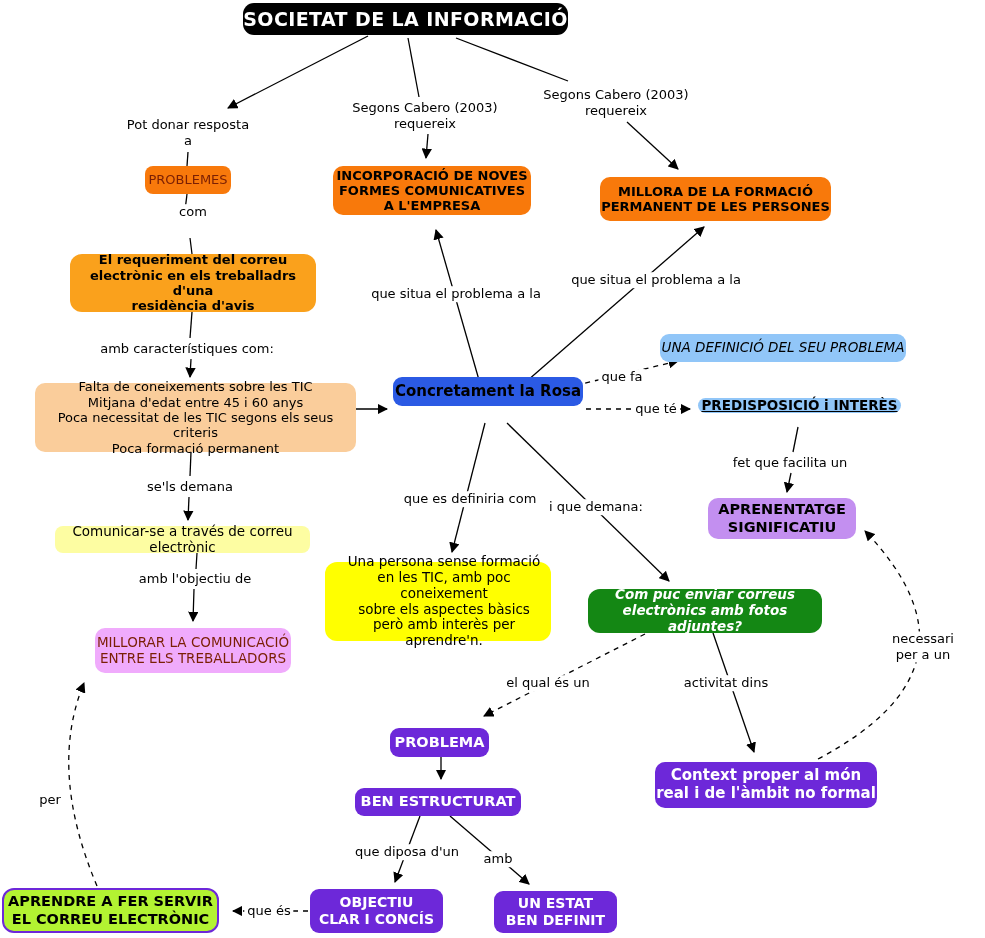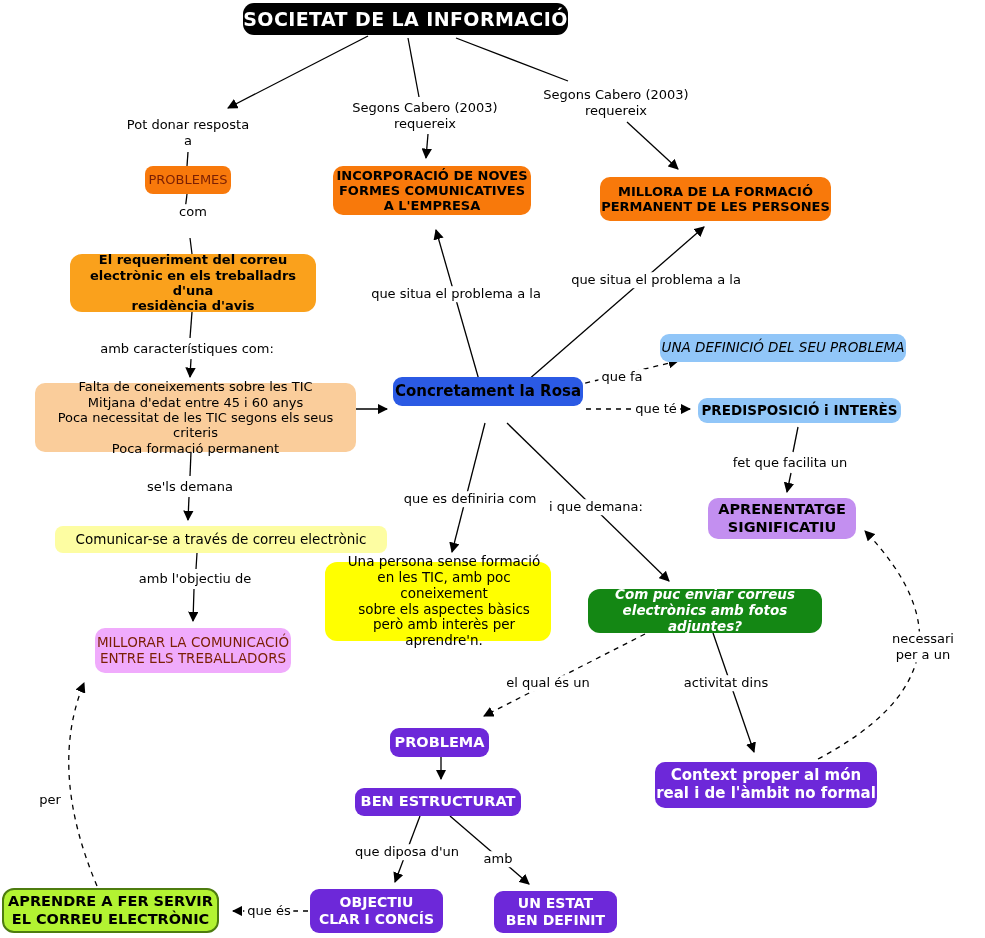--- a/index.html
+++ b/index.html
@@ -24,21 +24,21 @@
   .amber{background:#FAA11C;}
   .redorange{background:#f0abfc;}
   .peach{background:#FACD9B;}
   .paleyellow{background:#FDFDA2;}
   .yellow{background:#FFFF00;padding-left:12px;}
   .blue{background:#2B5AE4;}
   .lightblue{background:#91C6F8;}
   .purple{background:#C38FF0;}
   .darkgreen{background:#148714;color:#fff;}
   .yellowgreen{background:#6d28d9;color:#fff;}
-  .brightgreen{background:#B3F332;border:2px solid #4d7c0f;}
+  .brightgreen{background:#B3F332;border:2px solid #6d28d9;}
   .bold{font-weight:bold;}
   .italic{font-style:italic;}
   .maroon{color:#7A1F04;}
 </style>
 </head>
 <body>
 
 <div class="canvas">
 
   <svg class="wires" width="985" height="938" viewBox="0 0 985 938">
@@ -92,37 +92,37 @@
 
   <div class="node amber bold" style="left:70px;top:254px;width:246px;height:58px;border-radius:12px;">El requeriment del correu
 electrònic en els treballadrs d'una
 residència d'avis</div>
 
   <div class="node peach" style="left:35px;top:383px;width:321px;height:69px;">Falta de coneixements sobre les TIC
 Mitjana d'edat entre 45 i 60 anys
 Poca necessitat de les TIC segons els seus criteris
 Poca formació permanent</div>
 
-  <div class="node paleyellow" style="left:55px;top:526px;width:332px;height:27px;border-radius:8px;font-size:13.5px;">Comunicar-se a través de correu electrònic</div>
+  <div class="node paleyellow" style="left:55px;top:526px;width:255px;height:27px;border-radius:8px;font-size:13.5px;">Comunicar-se a través de correu electrònic</div>
 
   <div class="node redorange maroon" style="left:95px;top:628px;width:196px;height:45px;font-size:13.5px;">MILLORAR LA COMUNICACIÓ
 ENTRE ELS TREBALLADORS</div>
 
   <div class="node orange bold" style="left:333px;top:166px;width:198px;height:49px;">INCORPORACIÓ DE NOVES
 FORMES COMUNICATIVES
 A L'EMPRESA</div>
 
   <div class="node orange bold" style="left:600px;top:177px;width:231px;height:44px;">MILLORA DE LA FORMACIÓ
 PERMANENT DE LES PERSONES</div>
 
   <div class="node blue bold" style="left:393px;top:377px;width:190px;height:29px;border-radius:9px;font-size:15px;">Concretament la Rosa</div>
 
   <div class="node lightblue italic" style="left:660px;top:334px;width:246px;height:28px;border-radius:9px;font-size:13.5px;">UNA DEFINICIÓ DEL SEU PROBLEMA</div>
 
-  <div class="node lightblue bold" style="left:698px;top:398px;width:203px;height:25px;border-radius:9px;font-size:13.5px;">PREDISPOSICIÓ i INTERÈS</div>
+  <div class="node lightblue bold" style="left:698px;top:398px;width:203px;height:15px;border-radius:9px;font-size:13.5px;text-decoration:underline;">PREDISPOSICIÓ i INTERÈS</div>
 
   <div class="node purple bold" style="left:708px;top:498px;width:148px;height:41px;font-size:14.5px;">APRENENTATGE
 SIGNIFICATIU</div>
 
   <div class="node yellow" style="left:325px;top:562px;width:226px;height:79px;border-radius:12px;font-size:13.5px;">Una persona sense formació
 en les TIC, amb poc coneixement
 sobre els aspectes bàsics
 però amb interès per aprendre'n.</div>
 
   <div class="node darkgreen bold italic" style="left:588px;top:589px;width:234px;height:44px;border-radius:12px;font-size:13.5px;">Com puc enviar correus

